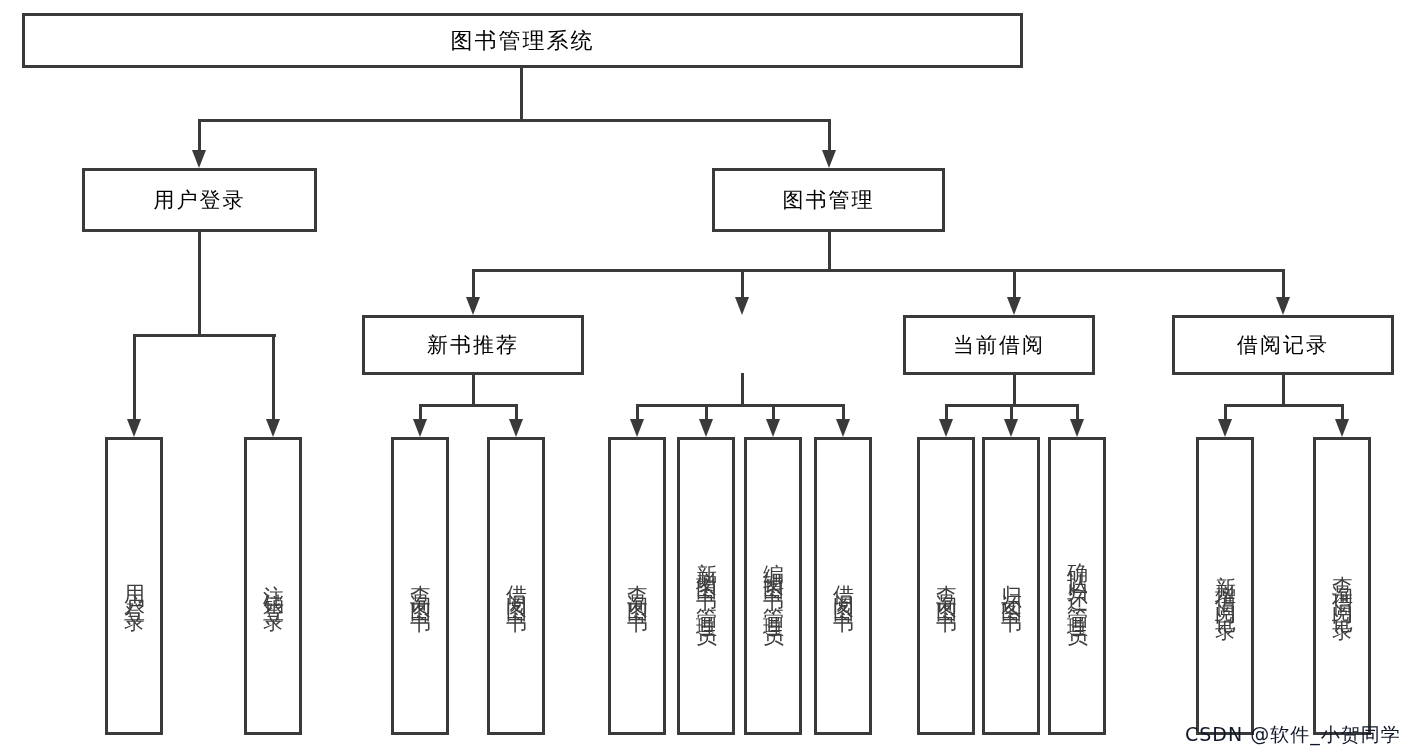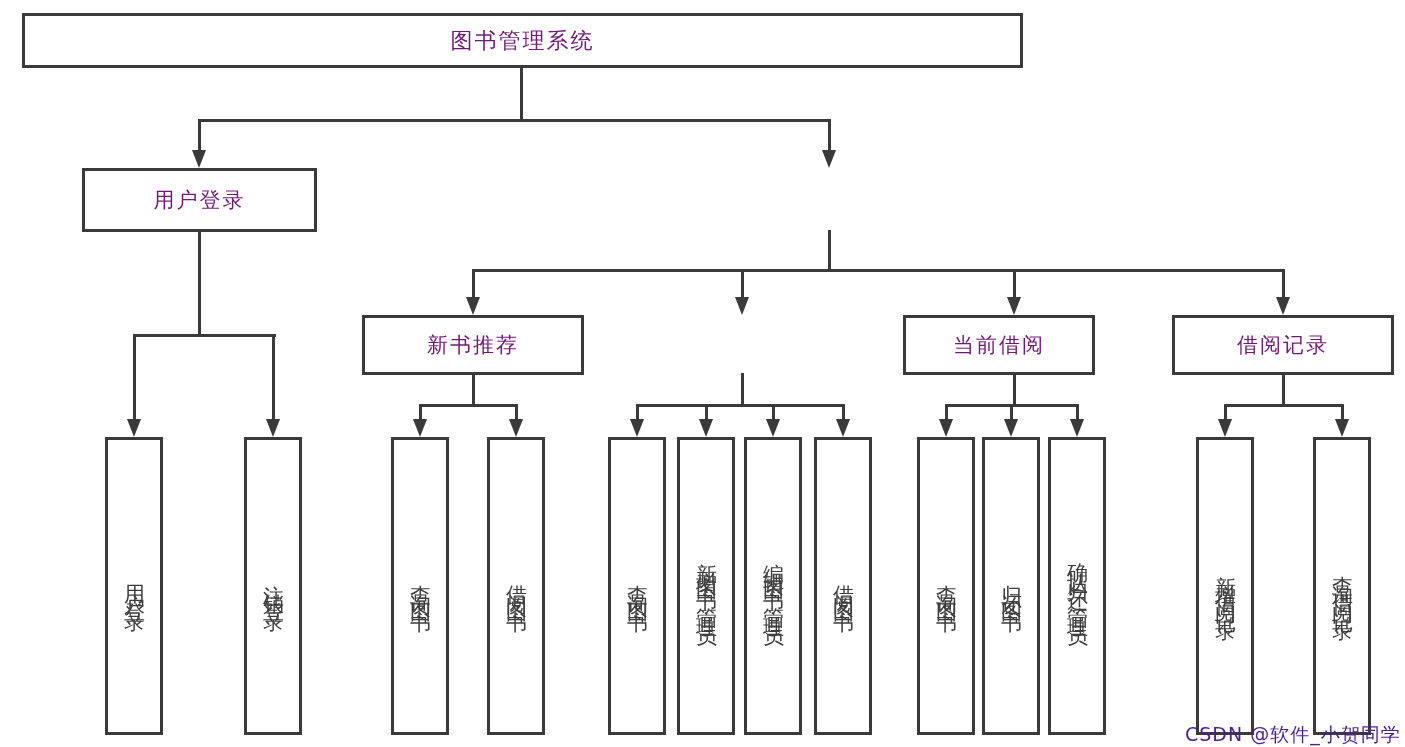--- a/index.html
+++ b/index.html
@@ -4,34 +4,34 @@
 <style>
   html,body{margin:0;padding:0;background:#ffffff;}
   .stage{
     position:relative;width:1405px;height:747px;background:#ffffff;overflow:hidden;
     font-family:"DejaVu Sans","Liberation Sans",sans-serif;color:#3d3d3d;
   }
   .box{
     position:absolute;box-sizing:border-box;border:3px solid #3a3a3a;background:#ffffff;
     display:flex;align-items:center;justify-content:center;
   }
-  .hlabel{font-size:21px;letter-spacing:2px;white-space:nowrap;color:#701a75;}
+  .hlabel{font-size:21px;letter-spacing:2px;white-space:nowrap;color:#000000;}
   .rootlabel{font-size:22px;}
   .leaf-label{
     writing-mode:vertical-rl;text-orientation:mixed;
     font-size:21px;letter-spacing:9px;line-height:1;white-space:nowrap;color:#3d3d3d;
   }
   .vline{position:absolute;width:3px;background:#3a3a3a;}
   .hline{position:absolute;height:3px;background:#3a3a3a;}
   .arrow{
     position:absolute;width:0;height:0;
     border-left:7px solid transparent;border-right:7px solid transparent;
     border-top:18px solid #3a3a3a;
   }
-  .watermark{position:absolute;font-size:19px;color:#4c1d95;letter-spacing:1px;white-space:nowrap;}
+  .watermark{position:absolute;font-size:19px;color:#0f172a;letter-spacing:1px;white-space:nowrap;}
 
   
   #n-root{left:22px;top:13px;width:1001px;height:55px;}
   #n-user-login{left:82px;top:168px;width:235px;height:64px;}
   #n-book-mgmt{left:712px;top:168px;width:233px;height:64px;}
   #n-new-rec{left:362px;top:315px;width:222px;height:60px;}
   #n-borrow{left:631px;top:315px;width:222px;height:60px;}
   #n-current{left:903px;top:315px;width:192px;height:60px;}
   #n-records{left:1172px;top:315px;width:222px;height:60px;}
 
@@ -90,20 +90,23 @@
 <body>
 
 <div class="stage">
 
   <div class="box" id="n-root">
     <span class="hlabel rootlabel">图书管理系统</span>
   </div>
 
   <div class="box" id="n-user-login">
     <span class="hlabel">用户登录</span>
+  </div>
+  <div class="box" id="n-book-mgmt">
+    <span class="hlabel">图书管理</span>
   </div>
 
   <div class="box" id="n-new-rec">
     <span class="hlabel">新书推荐</span>
   </div>
   <div class="box" id="n-current">
     <span class="hlabel">当前借阅</span>
   </div>
   <div class="box" id="n-records">
     <span class="hlabel">借阅记录</span>

